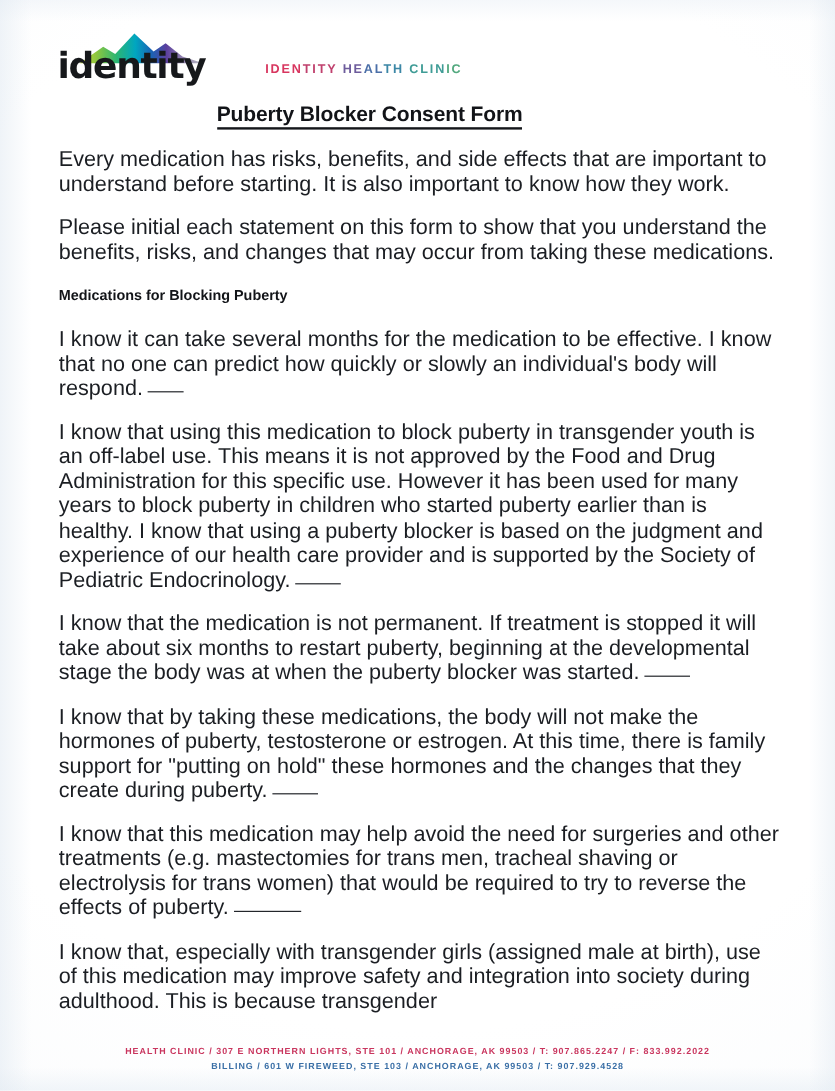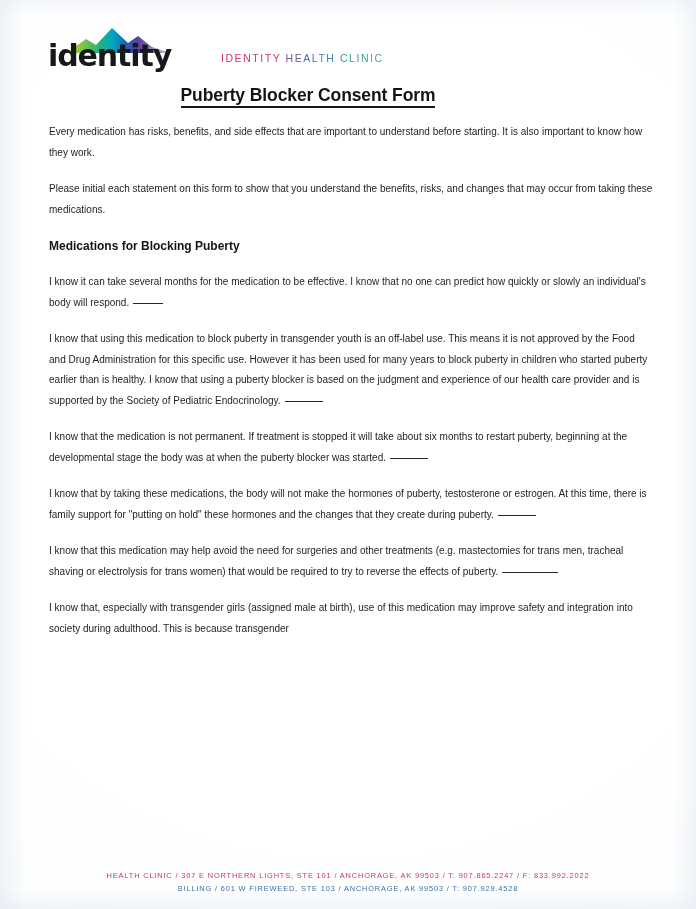--- a/index.html
+++ b/index.html
@@ -75,21 +75,21 @@
     color: #16181b;
     font-family: "DejaVu Sans", sans-serif;
     line-height: 1;
   }
 
   .clinic-name {
     position: absolute;
     left: 221px;
     top: 52px;
     font-size: 10.5px;
-    font-weight: normal;
+    font-weight: bold;
     letter-spacing: 1.55px;
     font-family: "Liberation Sans", sans-serif;
     white-space: nowrap;
   }
   .clinic-name .g1 { color: #d8365f; }
   .clinic-name .g2 { color: #c0416e; }
   .clinic-name .g4 { color: #6d5c9c; }
   .clinic-name .g5 { color: #4b6fa8; }
   .clinic-name .g6 { color: #3c87a6; }
   .clinic-name .g7 { color: #3f9c96; }
@@ -115,21 +115,21 @@
   
   .body-area {
     position: absolute;
     left: 49px;
     top: 122px;
     width: 604px;
   }
 
   p.para {
     margin: 0 0 16px 0;
-    font-size: 10px;
+    font-size: 18px;
     line-height: 20.5px;
     color: #1b1e23;
     letter-spacing: 0.01px;
     text-align: left;
   }
 
   .section-head {
     margin: 0 0 16px 0;
     font-size: 12px;
     line-height: 20px;
@@ -152,21 +152,21 @@
   
   .footer {
     position: absolute;
     left: 0;
     bottom: 14px;
     width: 696px;
     text-align: center;
   }
   .footer-line {
     font-size: 7.4px;
-    font-weight: normal;
+    font-weight: bold;
     letter-spacing: 0.85px;
     line-height: 13px;
     white-space: nowrap;
     font-family: "Liberation Sans", sans-serif;
   }
   .footer-line .f1 { color: #c9355e; }
   .footer-line .f5 { color: #3a6fa6; }
 
   
   .content {

